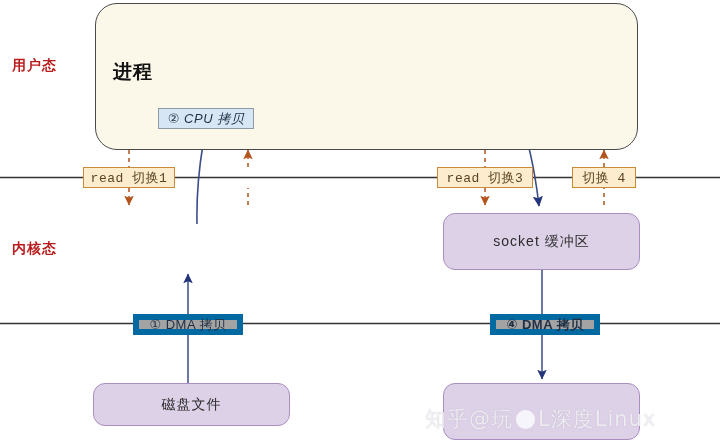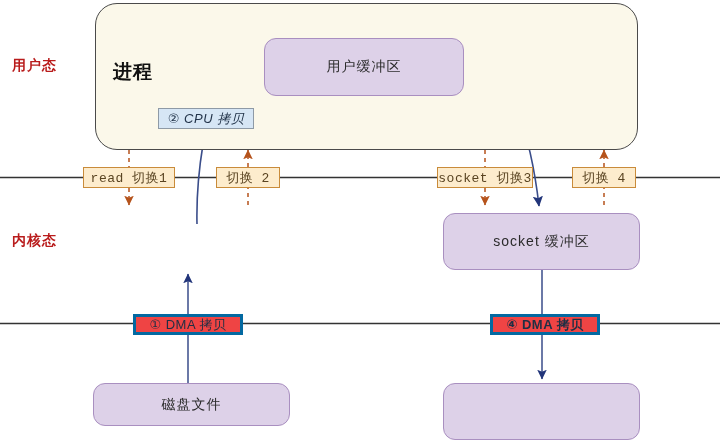--- a/index.html
+++ b/index.html
@@ -26,21 +26,21 @@
   
   .zone-label {
     position: absolute;
     font-size: 14px;
     font-weight: bold;
     color: #b91c1c;
     letter-spacing: 1px;
     white-space: nowrap;
   }
   #zone-user-label  { left: 12px; top: 57px; }
-  #zone-kernel-label{ left: 12px; top: 232px; }
+  #zone-kernel-label{ left: 12px; top: 240px; }
 
   
   #process-box {
     position: absolute;
     left: 95px;
     top: 3px;
     width: 543px;
     height: 147px;
     background: #fbf8ea;
     border: 1.6px solid #4a4a4a;
@@ -99,22 +99,22 @@
   }
   .tag-copy {
     background: #d6e6f5;
     border: 1px solid #8e9aa6;
     color: #23344a;
     font-style: italic;
     font-family: "Liberation Sans", "DejaVu Sans", sans-serif;
     letter-spacing: 0.5px;
   }
   .tag-dma {
-    background: #ef4444;
-    border: 3px solid #0369a1;
+    background: #a3a3a3;
+    border: 6px solid #0369a1;
     color: #1f2f44;
     font-style: normal;
     font-family: "Liberation Sans", "DejaVu Sans", sans-serif;
     letter-spacing: 0.5px;
   }
 
   #tag-switch-1 { left: 83px;  top: 167px; width: 92px; }
   #tag-switch-2 { left: 216px; top: 167px; width: 64px; }
   #tag-switch-3 { left: 437px; top: 167px; width: 96px; }
   #tag-switch-4 { left: 572px; top: 167px; width: 64px; }
@@ -197,29 +197,33 @@
 
     <line x1="542" y1="270" x2="542" y2="379" stroke="#3a4d8a" stroke-width="1.5" marker-end="url(#arrow-blue)"></line>
   </svg>
 
   <div class="zone-label" id="zone-user-label">用户态</div>
   <div class="zone-label" id="zone-kernel-label">内核态</div>
 
   <div id="process-box"></div>
   <div id="process-title">进程</div>
 
-  <div class="pbox" id="box-user-buffer">用户缓冲区</div>
   <div class="pbox" id="box-socket-buffer">socket 缓冲区</div>
   <div class="pbox" id="box-disk-file">磁盘文件</div>
   <div class="pbox" id="box-nic"></div>
 
   <div class="tag tag-switch" id="tag-switch-1">read 切换1</div>
-  <div class="tag tag-switch" id="tag-switch-2">切换 2</div>
-  <div class="tag tag-switch" id="tag-switch-3">socket 切换3</div>
+  <div class="tag tag-switch" id="tag-switch-3">read 切换3</div>
   <div class="tag tag-switch" id="tag-switch-4">切换 4</div>
 
   <div class="tag tag-copy" id="tag-cpu-copy-2">② CPU 拷贝</div>
 
   <div class="tag tag-dma" id="tag-dma-copy-1">① DMA 拷贝</div>
   <div class="tag tag-dma" id="tag-dma-copy-4">④ DMA 拷贝</div>
 
+  <div id="watermark">
+    <span>知乎</span>
+    <span>@玩</span>
+    <span class="wm-logo"></span>
+    <span>L深度Linux</span>
+  </div>
 
 </div>
 
 </body></html>

